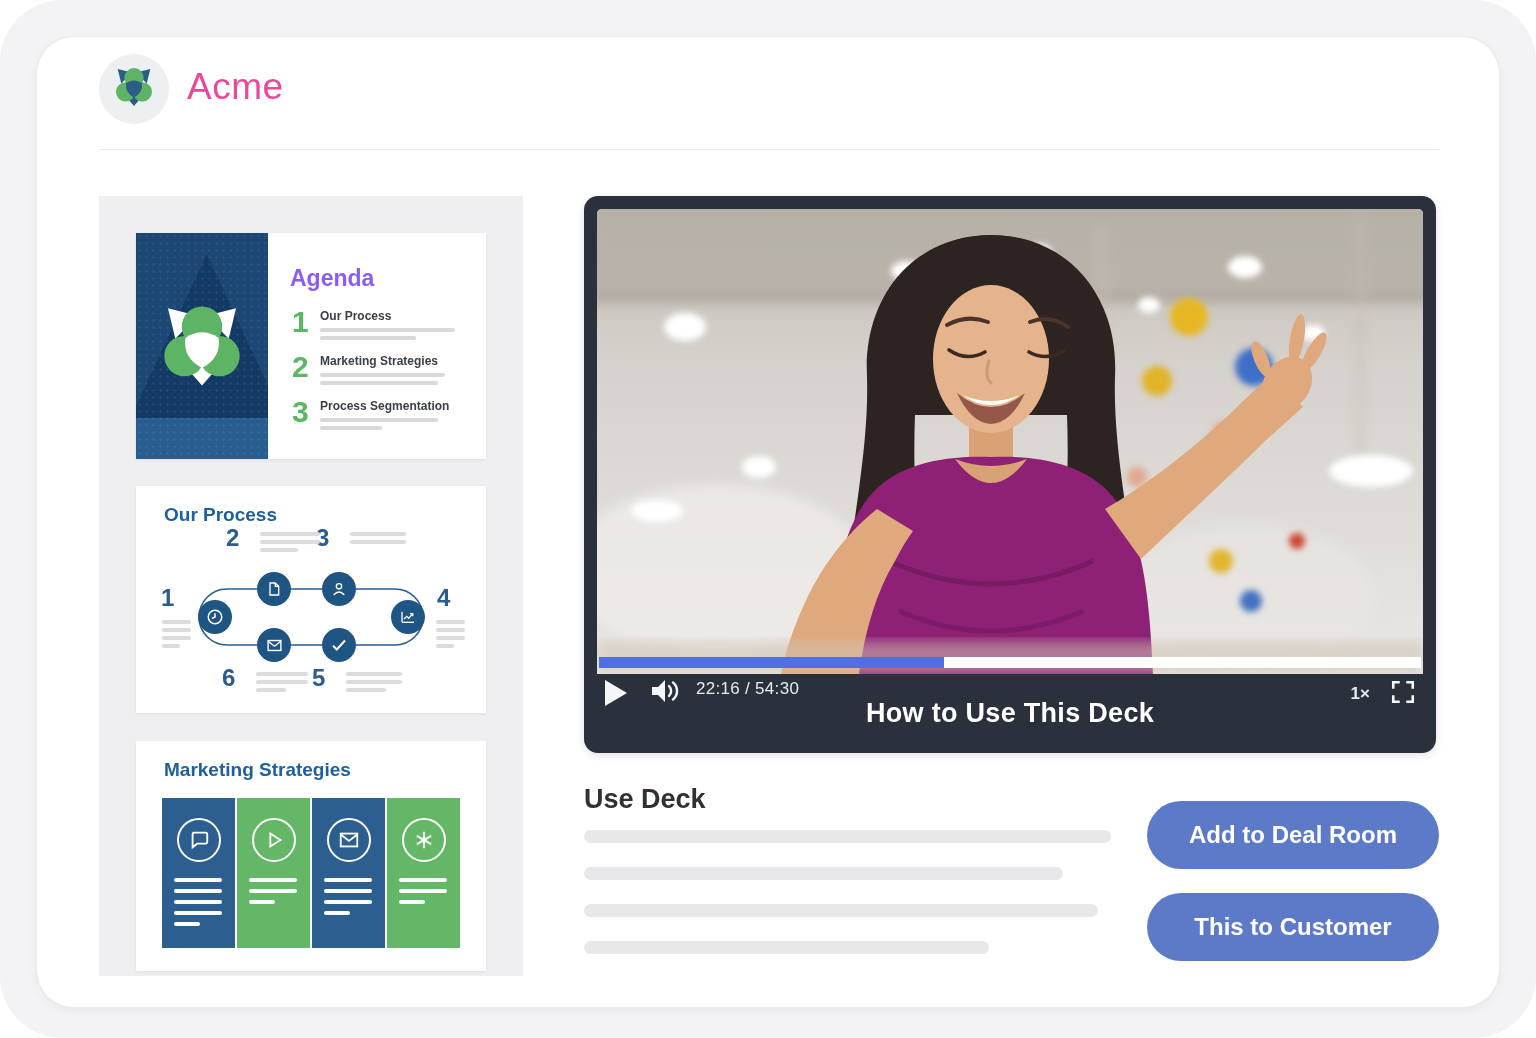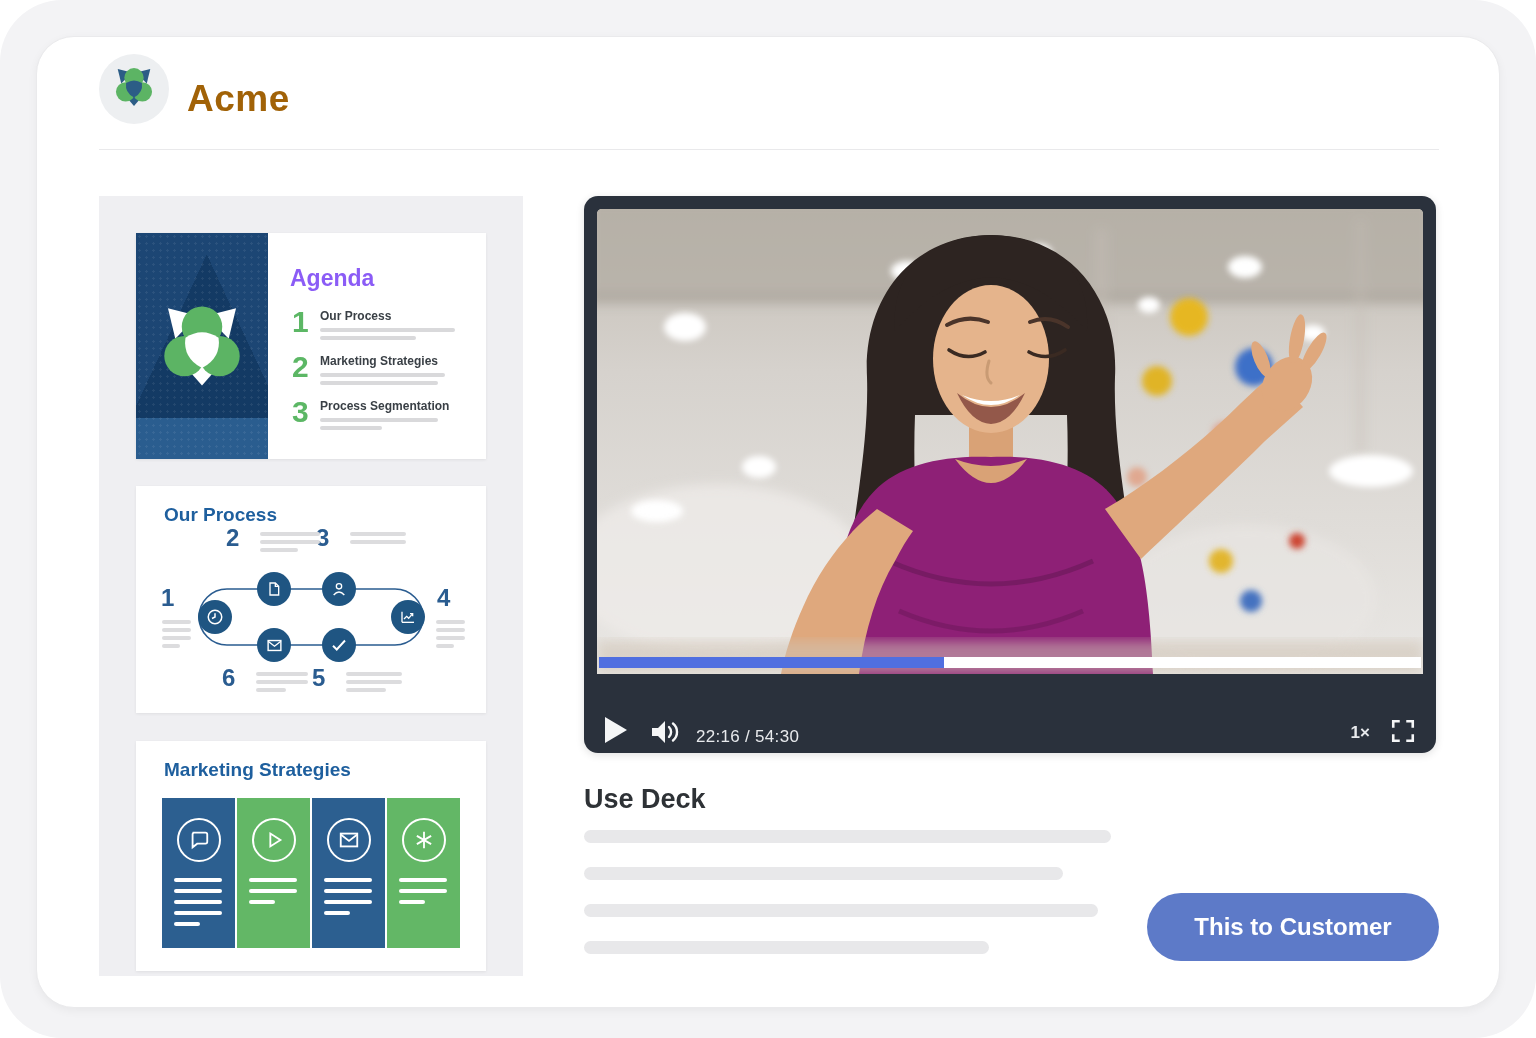--- a/index.html
+++ b/index.html
@@ -2,21 +2,21 @@
 <html><head>
 <meta charset="utf-8">
 <style>
   * { margin:0; padding:0; box-sizing:border-box; }
   html,body { width:1536px; height:1038px; background:#ffffff; font-family:"Liberation Sans", sans-serif; }
   .device-frame { position:absolute; left:0; top:0; width:1536px; height:1038px; background:#f3f3f5; border-radius:62px; }
   .app-card { position:absolute; left:36px; top:36px; width:1464px; height:972px; background:#ffffff; border:1px solid #eaeaec; border-radius:38px; box-shadow:0 3px 10px rgba(0,0,0,.05); overflow:hidden; }
 
   
   .logo-badge { position:absolute; left:62px; top:17px; width:70px; height:70px; border-radius:50%; background:#edeff1; display:flex; align-items:center; justify-content:center; }
-  .brand-title { position:absolute; left:150px; top:27px; height:70px; line-height:70px; font-size:37px; font-weight:700; color:#a16207; letter-spacing:.5px; }
+  .brand-title { position:absolute; left:150px; top:15px; height:70px; line-height:70px; font-size:37px; font-weight:400; color:#ec4899; letter-spacing:.5px; }
   .header-divider { position:absolute; left:62px; top:112px; width:1340px; height:1px; background:#e9e9eb; }
 
   
   .sidebar { position:absolute; left:62px; top:159px; width:424px; height:780px; background:#efeff2; }
   .slide-card { position:absolute; left:37px; width:350px; background:#ffffff; box-shadow:0 1px 3px rgba(0,0,0,.07); overflow:hidden; }
   .slide-agenda { top:37px; height:226px; }
   .slide-process { top:290px; height:227px; }
   .slide-marketing { top:545px; height:230px; }
 
   
@@ -51,21 +51,21 @@
   .m-circle { position:absolute; left:50%; top:20px; transform:translateX(-50%); width:44px; height:44px; border:2.5px solid #ffffff; border-radius:50%; display:flex; align-items:center; justify-content:center; }
   .m-lines { position:absolute; left:12px; top:80px; }
   .m-lines .ln { width:48px; height:4px; border-radius:2px; background:#ffffff; margin-bottom:7px; }
   .m-lines .ln.short { width:26px; }
 
   
   .video-frame { position:absolute; left:547px; top:159px; width:852px; height:557px; background:#2a313c; border-radius:14px; overflow:hidden; box-shadow:0 2px 8px rgba(0,0,0,.12); }
   .video-picture { position:absolute; left:13px; top:13px; width:826px; height:465px; border-radius:5px 5px 0 0; overflow:hidden; background:#d8d4cf; }
   .video-progress { position:absolute; left:15px; top:461px; width:822px; height:11px; background:#ffffff; }
   .video-progress .fill { position:absolute; left:0; top:0; height:100%; background:#506fe0; }
-  .video-controls { position:absolute; left:0; bottom:0; width:100%; height:74px; display:flex; align-items:flex-end; padding:0 20px 6px 20px; }
+  .video-controls { position:absolute; left:0; bottom:0; width:100%; height:74px; display:flex; align-items:flex-start; padding:0 20px 6px 20px; }
   .ctrl-time { margin-left:16px; font-size:17px; color:#e8eaed; letter-spacing:.3px; }
   .ctrl-title { position:absolute; left:50%; top:50%; transform:translate(-50%,-58%); font-size:27px; font-weight:700; color:#ffffff; white-space:nowrap; letter-spacing:.3px; }
   .ctrl-right { margin-left:auto; display:flex; align-items:center; gap:20px; }
   .ctrl-speed { font-size:17px; font-weight:600; color:#e8eaed; }
   .ctrl-btn { background:none; border:none; cursor:pointer; display:flex; align-items:center; }
   .ctrl-volume { margin-left:22px; }
 
   
   .use-cases-title { position:absolute; left:547px; top:747px; font-size:27px; font-weight:700; color:#2e3236; }
   .uc-lines { position:absolute; left:547px; top:793px; }
@@ -366,20 +366,21 @@
       <button class="ctrl-btn ctrl-volume">
         <span>
           <svg width="30" height="24" viewBox="0 0 30 24">
             <polygon points="2,8 8,8 15,1 15,23 8,16 2,16" fill="#f5f6f7"></polygon>
             <path d="M19,7 A7 7 0 0 1 19,17" stroke="#f5f6f7" stroke-width="2.4" fill="none" stroke-linecap="round"></path>
             <path d="M23,3.5 A11 11 0 0 1 23,20.5" stroke="#f5f6f7" stroke-width="2.4" fill="none" stroke-linecap="round"></path>
           </svg>
         </span>
       </button>
       <span class="ctrl-time">22:16 / 54:30</span>
+      <span class="ctrl-title">How to Use This Deck</span>
       <div class="ctrl-right">
         <button class="ctrl-btn ctrl-speed">1×</button>
         <button class="ctrl-btn">
           <span>
             <svg width="26" height="26" viewBox="0 0 24 24" fill="none" stroke="#f5f6f7" stroke-width="2.4">
               <path d="M3 9 V3 H9"></path>
                   <path d="M15 3 H21 V9"></path>
                   <path d="M21 15 V21 H15"></path>
                   <path d="M9 21 H3 V15"></path>
             </svg>
@@ -390,16 +391,17 @@
   </div>
 
   <div class="use-cases-title">Use Deck</div>
   <div class="uc-lines">
     <div class="ln"></div>
     <div class="ln"></div>
     <div class="ln"></div>
     <div class="ln"></div>
   </div>
 
+  <button class="action-btn btn-deal">Add to Deal Room</button>
   <button class="action-btn btn-email">This to Customer</button>
 
 </div>
 </div>
 
 </body></html>

